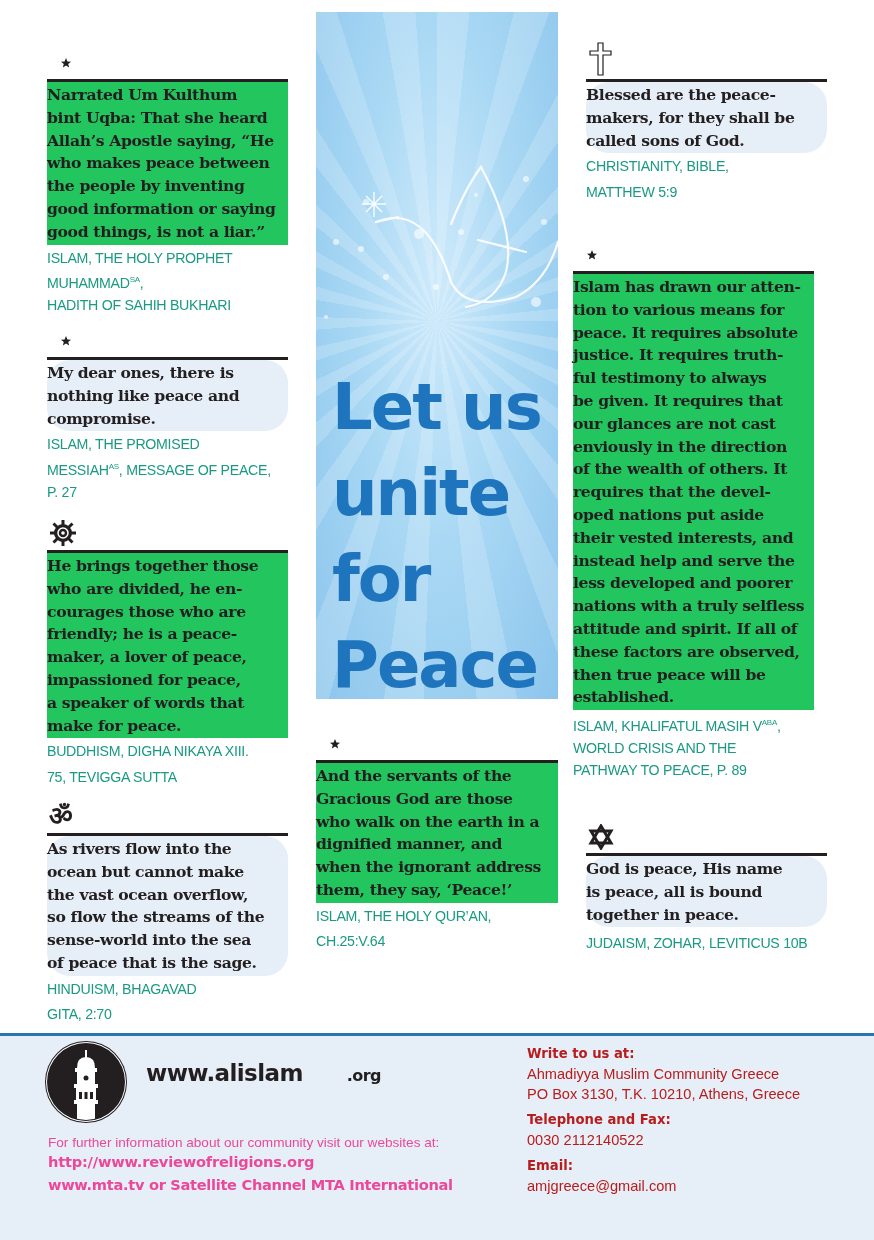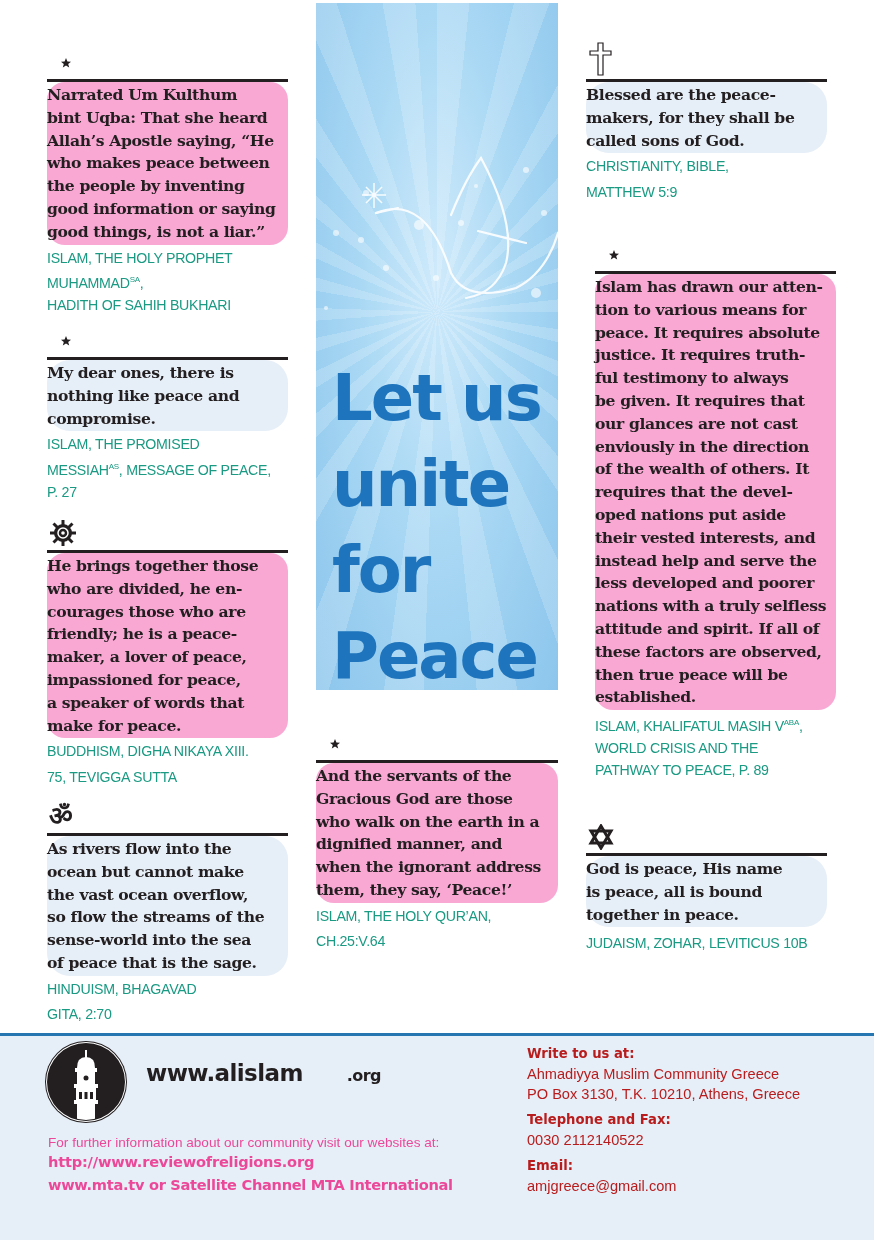--- a/index.html
+++ b/index.html
@@ -4,27 +4,27 @@
 <style>
   html, body { margin:0; padding:0; }
   body { width:874px; height:1240px; position:relative; background:#ffffff; overflow:hidden;
          font-family:"DejaVu Serif", serif; }
   .quote-block { position:absolute; }
   .q-icon { height:30px; display:flex; align-items:flex-end; padding-left:2px; }
   .q-icon svg { display:block; }
   .q-rule { height:3px; background:#231f20; margin-top:3px; }
   .q-text { font-family:"DejaVu Serif", serif; font-weight:bold; font-size:15.6px; line-height:22.8px;
             color:#231f20; padding:2px 0 1px 0; letter-spacing:-0.35px; white-space:pre-line; }
-  .q-text.cream { background:#f9a8d4;border-radius:18px; }
+  .q-text.cream { background:#22c55e; }
   .q-text.blue { background:#e6eef7;border-radius:23px; }
   .q-src { font-family:"Liberation Sans", sans-serif; font-size:14.2px; line-height:22.2px; color:#1a9a83;
            text-transform:uppercase; margin-top:2px; white-space:pre-line; letter-spacing:-0.3px; }
   .q-src sup { font-size:8px; }
 
-  .center-panel { position:absolute; left:316px; top:3px; width:242px; height:687px;
+  .center-panel { position:absolute; left:316px; top:12px; width:242px; height:687px;
     background: radial-gradient(ellipse at 50% 40%, #cfeafb 0%, #a9d8f4 45%, #8cc5ec 100%); overflow:hidden; }
   .rays { position:absolute; inset:0; background:
     repeating-conic-gradient(from 0deg at 50% 45%, rgba(255,255,255,0.18) 0deg 6deg, rgba(255,255,255,0) 6deg 14deg); }
   .center-title { position:absolute; left:16px; top:352px; width:230px; font-family:"DejaVu Sans", sans-serif;
     font-weight:bold; font-size:64px; line-height:86px; color:#1e74bd; letter-spacing:-2px; white-space:pre-line; }
   .dove { position:absolute; left:0; top:0; }
 
   .footer { position:absolute; left:0; top:1033px; width:874px; height:207px; background:#e6eef7; border-top:3px solid #2677b1; }
   .logo { position:absolute; left:48px; top:1044px; width:76px; height:76px; border-radius:50%; background:#231f20;
           box-shadow:0 0 0 1px #231f20, 0 0 0 2px #fff, 0 0 0 3px #231f20; overflow:hidden; }
@@ -174,21 +174,21 @@
       </svg>
   </div>
   <div class="q-rule"></div>
   <div class="q-text blue">Blessed are the peace-
 makers, for they shall be
 called sons of God.</div>
   <div class="q-src"><span>CHRISTIANITY, BIBLE,
 MATTHEW 5:9</span><sup></sup><span></span></div>
 </div>
 
-<div class="quote-block" style="left:588px; top:238px; width:241px;padding-left:7px;">
+<div class="quote-block" style="left:566px; top:238px; width:241px;padding-left:7px;">
   <div class="q-icon">
     <svg width="26" height="26" viewBox="0 0 26 26">
         <path d="M13 1 A12 12 0 1 0 13 25 A10 10 0 1 1 13 1Z" fill="#231f20"></path>
         <polygon points="17,8 18.4,11.6 22,11.8 19.2,14 20.2,17.6 17,15.5 13.8,17.6 14.8,14 12,11.8 15.6,11.6" fill="#231f20"></polygon>
       </svg>
   </div>
   <div class="q-rule"></div>
   <div class="q-text cream">Islam has drawn our atten-
 tion to various means for
 peace. It requires absolute

